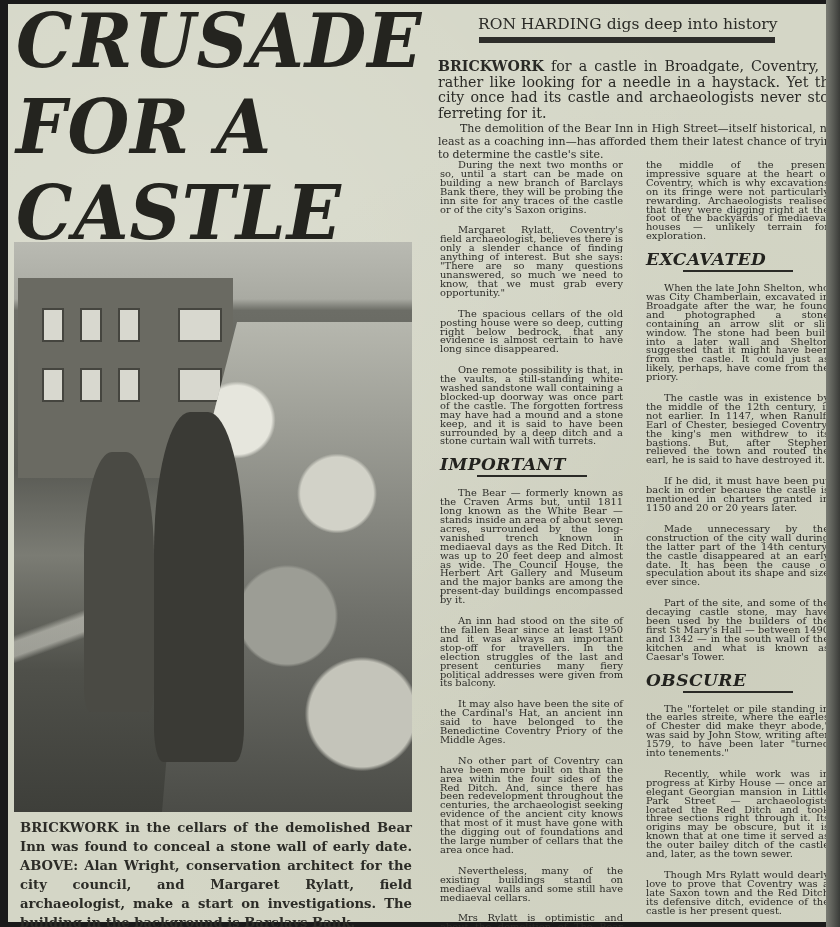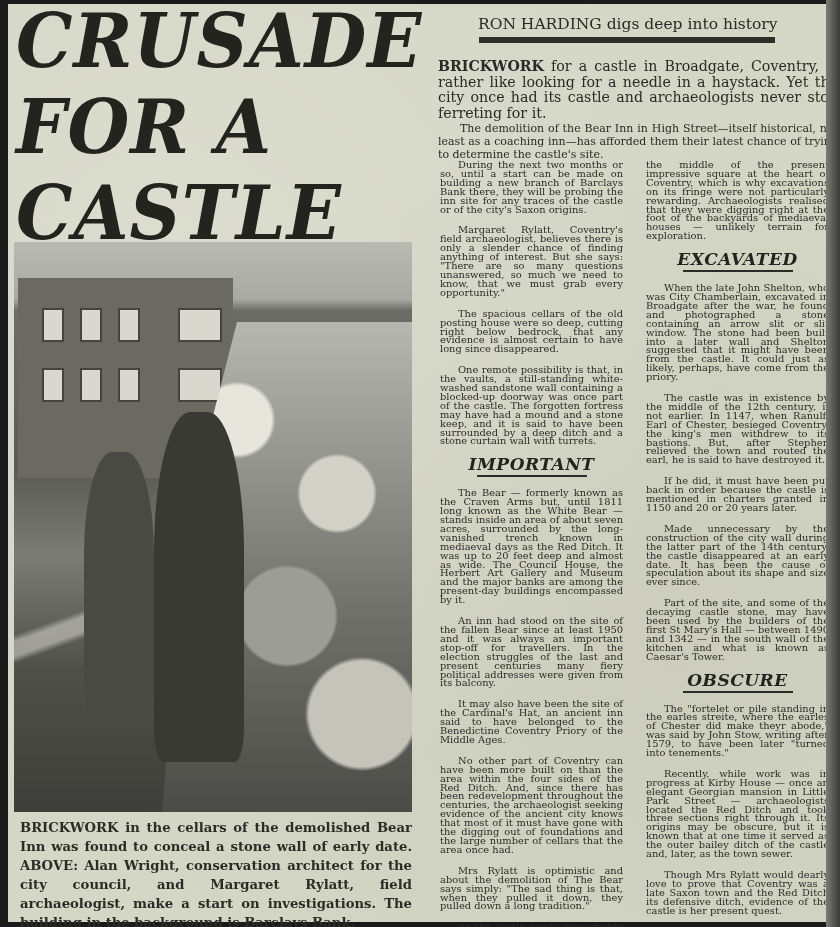--- a/index.html
+++ b/index.html
@@ -87,21 +87,21 @@
   .col {
     position: absolute; width: 183px;
     font-family: "DejaVu Serif", serif; font-size: 9.9px; line-height: 8.9px;
     text-align: justify; color: #2c2c28;
   }
   .col p { margin: 12px 0 6px 0; text-indent: 18px; }
   .col1 { left: 432px; top: 145px; }
   .col2 { left: 638px; top: 145px; }
   .subhead {
     font-family: "DejaVu Serif", serif; font-weight: bold; font-style: italic;
-    font-size: 17px; text-align: center; letter-spacing: 0.5px;
+    font-size: 17px; text-align: left; letter-spacing: 0.5px;
     margin: 14px 0 0 0; color: #23231f;
   }
   .subhead-rule { width: 110px; height: 2px; background: #2a2a26; margin: 6px auto 12px auto; }
 </style>
 </head>
 <body>
 
 <div class="page">
 
   <div class="headline">
@@ -140,20 +140,21 @@
     <p>During the next two months or so, until a start can be made on building a new branch of Barclays Bank there, they will be probing the inn site for any traces of the castle or of the city's Saxon origins.</p>
     <p>Margaret Rylatt, Coventry's field archaeologist, believes there is only a slender chance of finding anything of interest. But she says: "There are so many questions unanswered, so much we need to know, that we must grab every opportunity."</p>
     <p>The spacious cellars of the old posting house were so deep, cutting right below bedrock, that any evidence is almost certain to have long since disappeared.</p>
     <p>One remote possibility is that, in the vaults, a still-standing white-washed sandstone wall containing a blocked-up doorway was once part of the castle. The forgotten fortress may have had a mound and a stone keep, and it is said to have been surrounded by a deep ditch and a stone curtain wall with turrets.</p>
     <div class="subhead">IMPORTANT</div>
     <div class="subhead-rule"></div>
     <p>The Bear — formerly known as the Craven Arms but, until 1811 long known as the White Bear — stands inside an area of about seven acres, surrounded by the long-vanished trench known in mediaeval days as the Red Ditch. It was up to 20 feet deep and almost as wide. The Council House, the Herbert Art Gallery and Museum and the major banks are among the present-day buildings encompassed by it.</p>
     <p>An inn had stood on the site of the fallen Bear since at least 1950 and it was always an important stop-off for travellers. In the election struggles of the last and present centuries many fiery political addresses were given from its balcony.</p>
     <p>It may also have been the site of the Cardinal's Hat, an ancient inn said to have belonged to the Benedictine Coventry Priory of the Middle Ages.</p>
     <p>No other part of Coventry can have been more built on than the area within the four sides of the Red Ditch. And, since there has been redevelopment throughout the centuries, the archaeologist seeking evidence of the ancient city knows that most of it must have gone with the digging out of foundations and the large number of cellars that the area once had.</p>
+    <p>Nevertheless, many of the existing buildings stand on mediaeval walls and some still have mediaeval cellars.</p>
     <p>Mrs Rylatt is optimistic and about the demolition of The Bear says simply: "The sad thing is that, when they pulled it down, they pulled down a long tradition."</p>
     <p>As the castle would presumably have been on the high ground within the bounds of the Red Ditch, Broadgate—a name that derives from the gate of the castle — is an area she always gives priority.</p>
 
   </div>
 
   <div class="col col2">
     <p style="text-indent:0">the middle of the present impressive square at the heart of Coventry, which is why excavations on its fringe were not particularly rewarding. Archaeologists realised that they were digging right at the foot of the backyards of mediaeval houses — unlikely terrain for exploration.</p>
     <div class="subhead">EXCAVATED</div>
     <div class="subhead-rule"></div>
     <p>When the late John Shelton, who was City Chamberlain, excavated in Broadgate after the war, he found and photographed a stone containing an arrow slit or slit window. The stone had been built into a later wall and Shelton suggested that it might have been from the castle. It could just as likely, perhaps, have come from the priory.</p>

